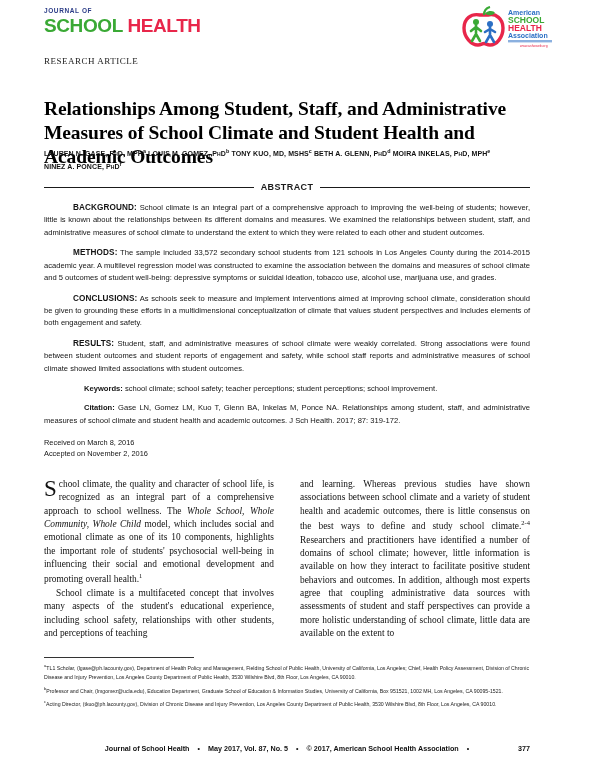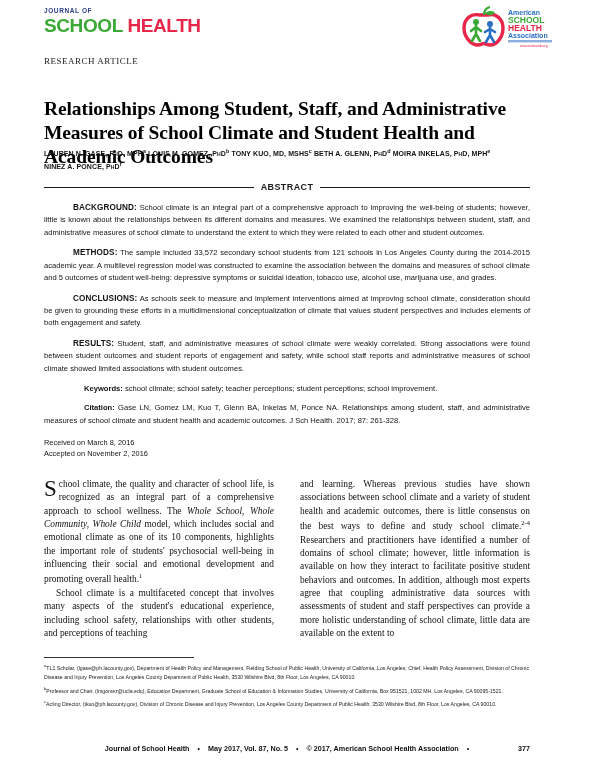--- a/index.html
+++ b/index.html
@@ -285,21 +285,21 @@
     <p class="abs-para">
       <span class="abs-head">RESULTS:</span>
       <span>Student, staff, and administrative measures of school climate were weakly correlated. Strong associations were found between student outcomes and student reports of engagement and safety, while school staff reports and administrative measures of school climate showed limited associations with student outcomes.</span>
     </p>
     <p class="abs-small">
       <b>Keywords:</b>
       <span>school climate; school safety; teacher perceptions; student perceptions; school improvement.</span>
     </p>
     <p class="abs-small">
       <b>Citation:</b>
-      <span>Gase LN, Gomez LM, Kuo T, Glenn BA, Inkelas M, Ponce NA. Relationships among student, staff, and administrative measures of school climate and student health and academic outcomes. J Sch Health. 2017; 87: 261-328.</span>
+      <span>Gase LN, Gomez LM, Kuo T, Glenn BA, Inkelas M, Ponce NA. Relationships among student, staff, and administrative measures of school climate and student health and academic outcomes. J Sch Health. 2017; 87: 319-172.</span>
     </p>
   </div>
 
   <div class="dates">
     <div>Received on March 8, 2016</div>
     <div>Accepted on November 2, 2016</div>
   </div>
 
   <div class="body-cols">
     <div class="col">

